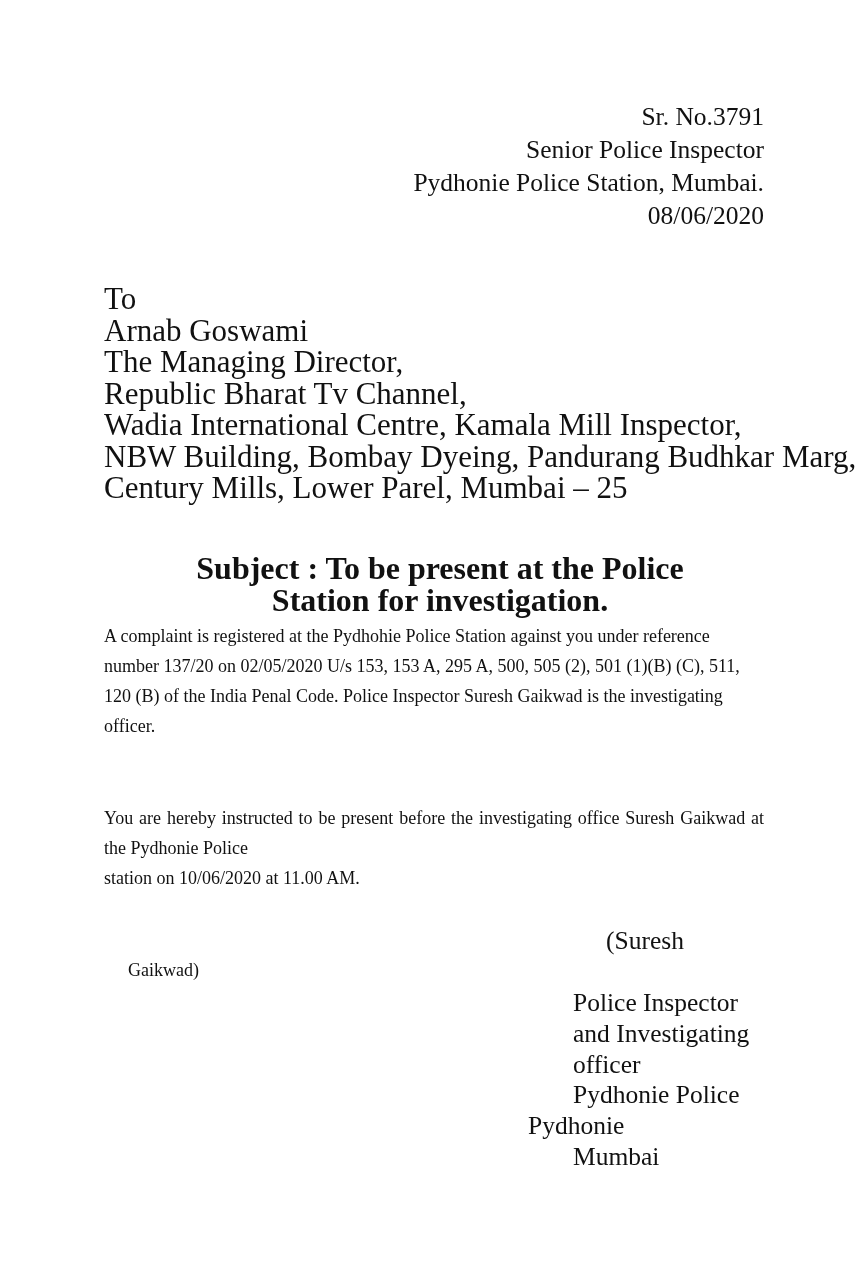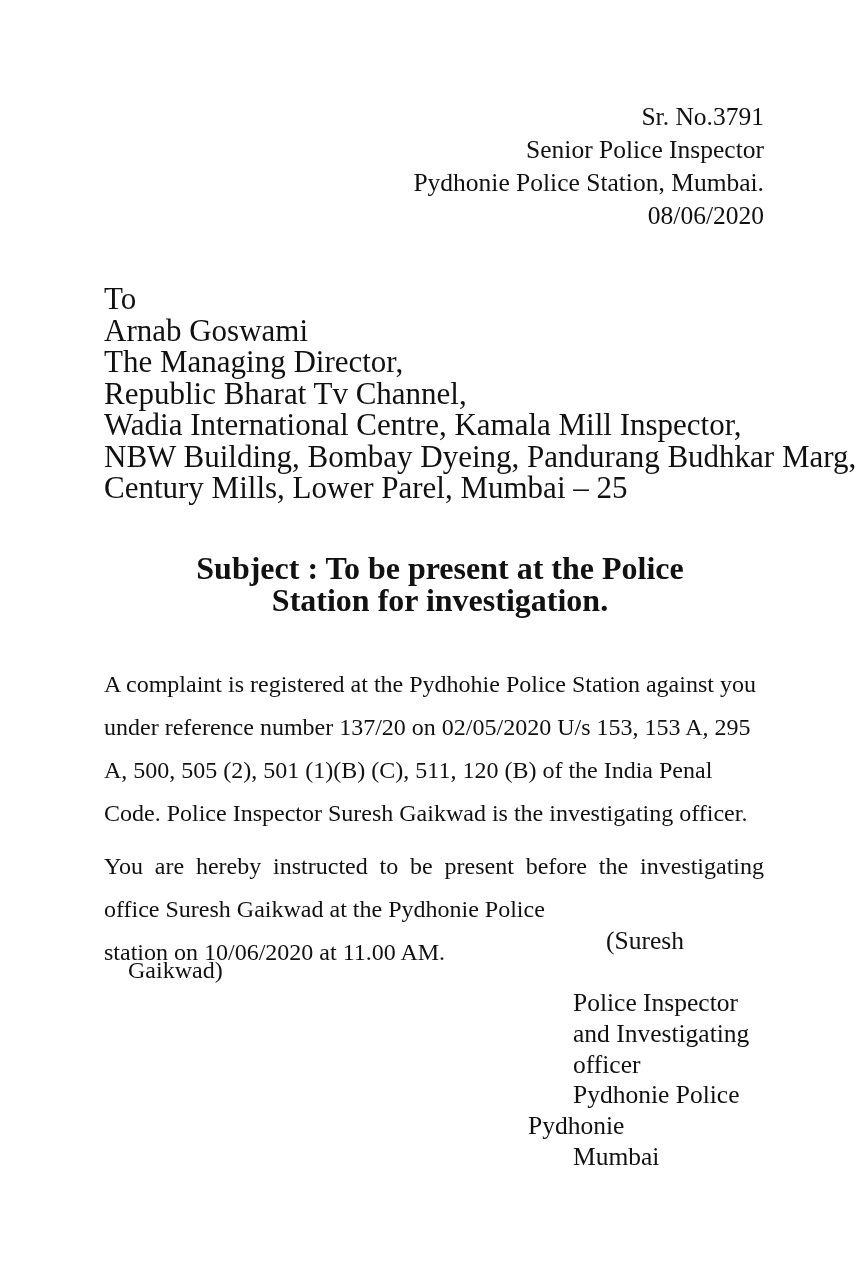--- a/index.html
+++ b/index.html
@@ -65,24 +65,23 @@
     font-size: 32px;
     line-height: 32px;
     margin-top: 24px;
   }
 
   
   .para {
     position: absolute;
     left: 0;
     width: 660px;
-    font-size: 24px;
-    line-height: 43px;
+    font-size: 18px;
+    line-height: 30px;
     text-align: left;
-    margin-top: 42px;
   }
   .para-one { top: 621px; }
   .para-two {
     top: 803px;
     text-align: justify;
     text-justify: inter-word;
   }
   .para-two .lastline { display: block; }
 
   
@@ -94,21 +93,21 @@
     font-size: 25.5px;
     line-height: 31.5px;
     text-align: right;
     padding-right: 80px;
     box-sizing: border-box;
   }
   .sign-gaikwad {
     position: absolute;
     top: 955px;
     left: 24px;
-    font-size: 24px;
+    font-size: 18px;
     line-height: 31.5px;
     white-space: nowrap;
   }
 
   
   .closing {
     position: absolute;
     top: 988px;
     left: 469px;        
     width: 190px;

